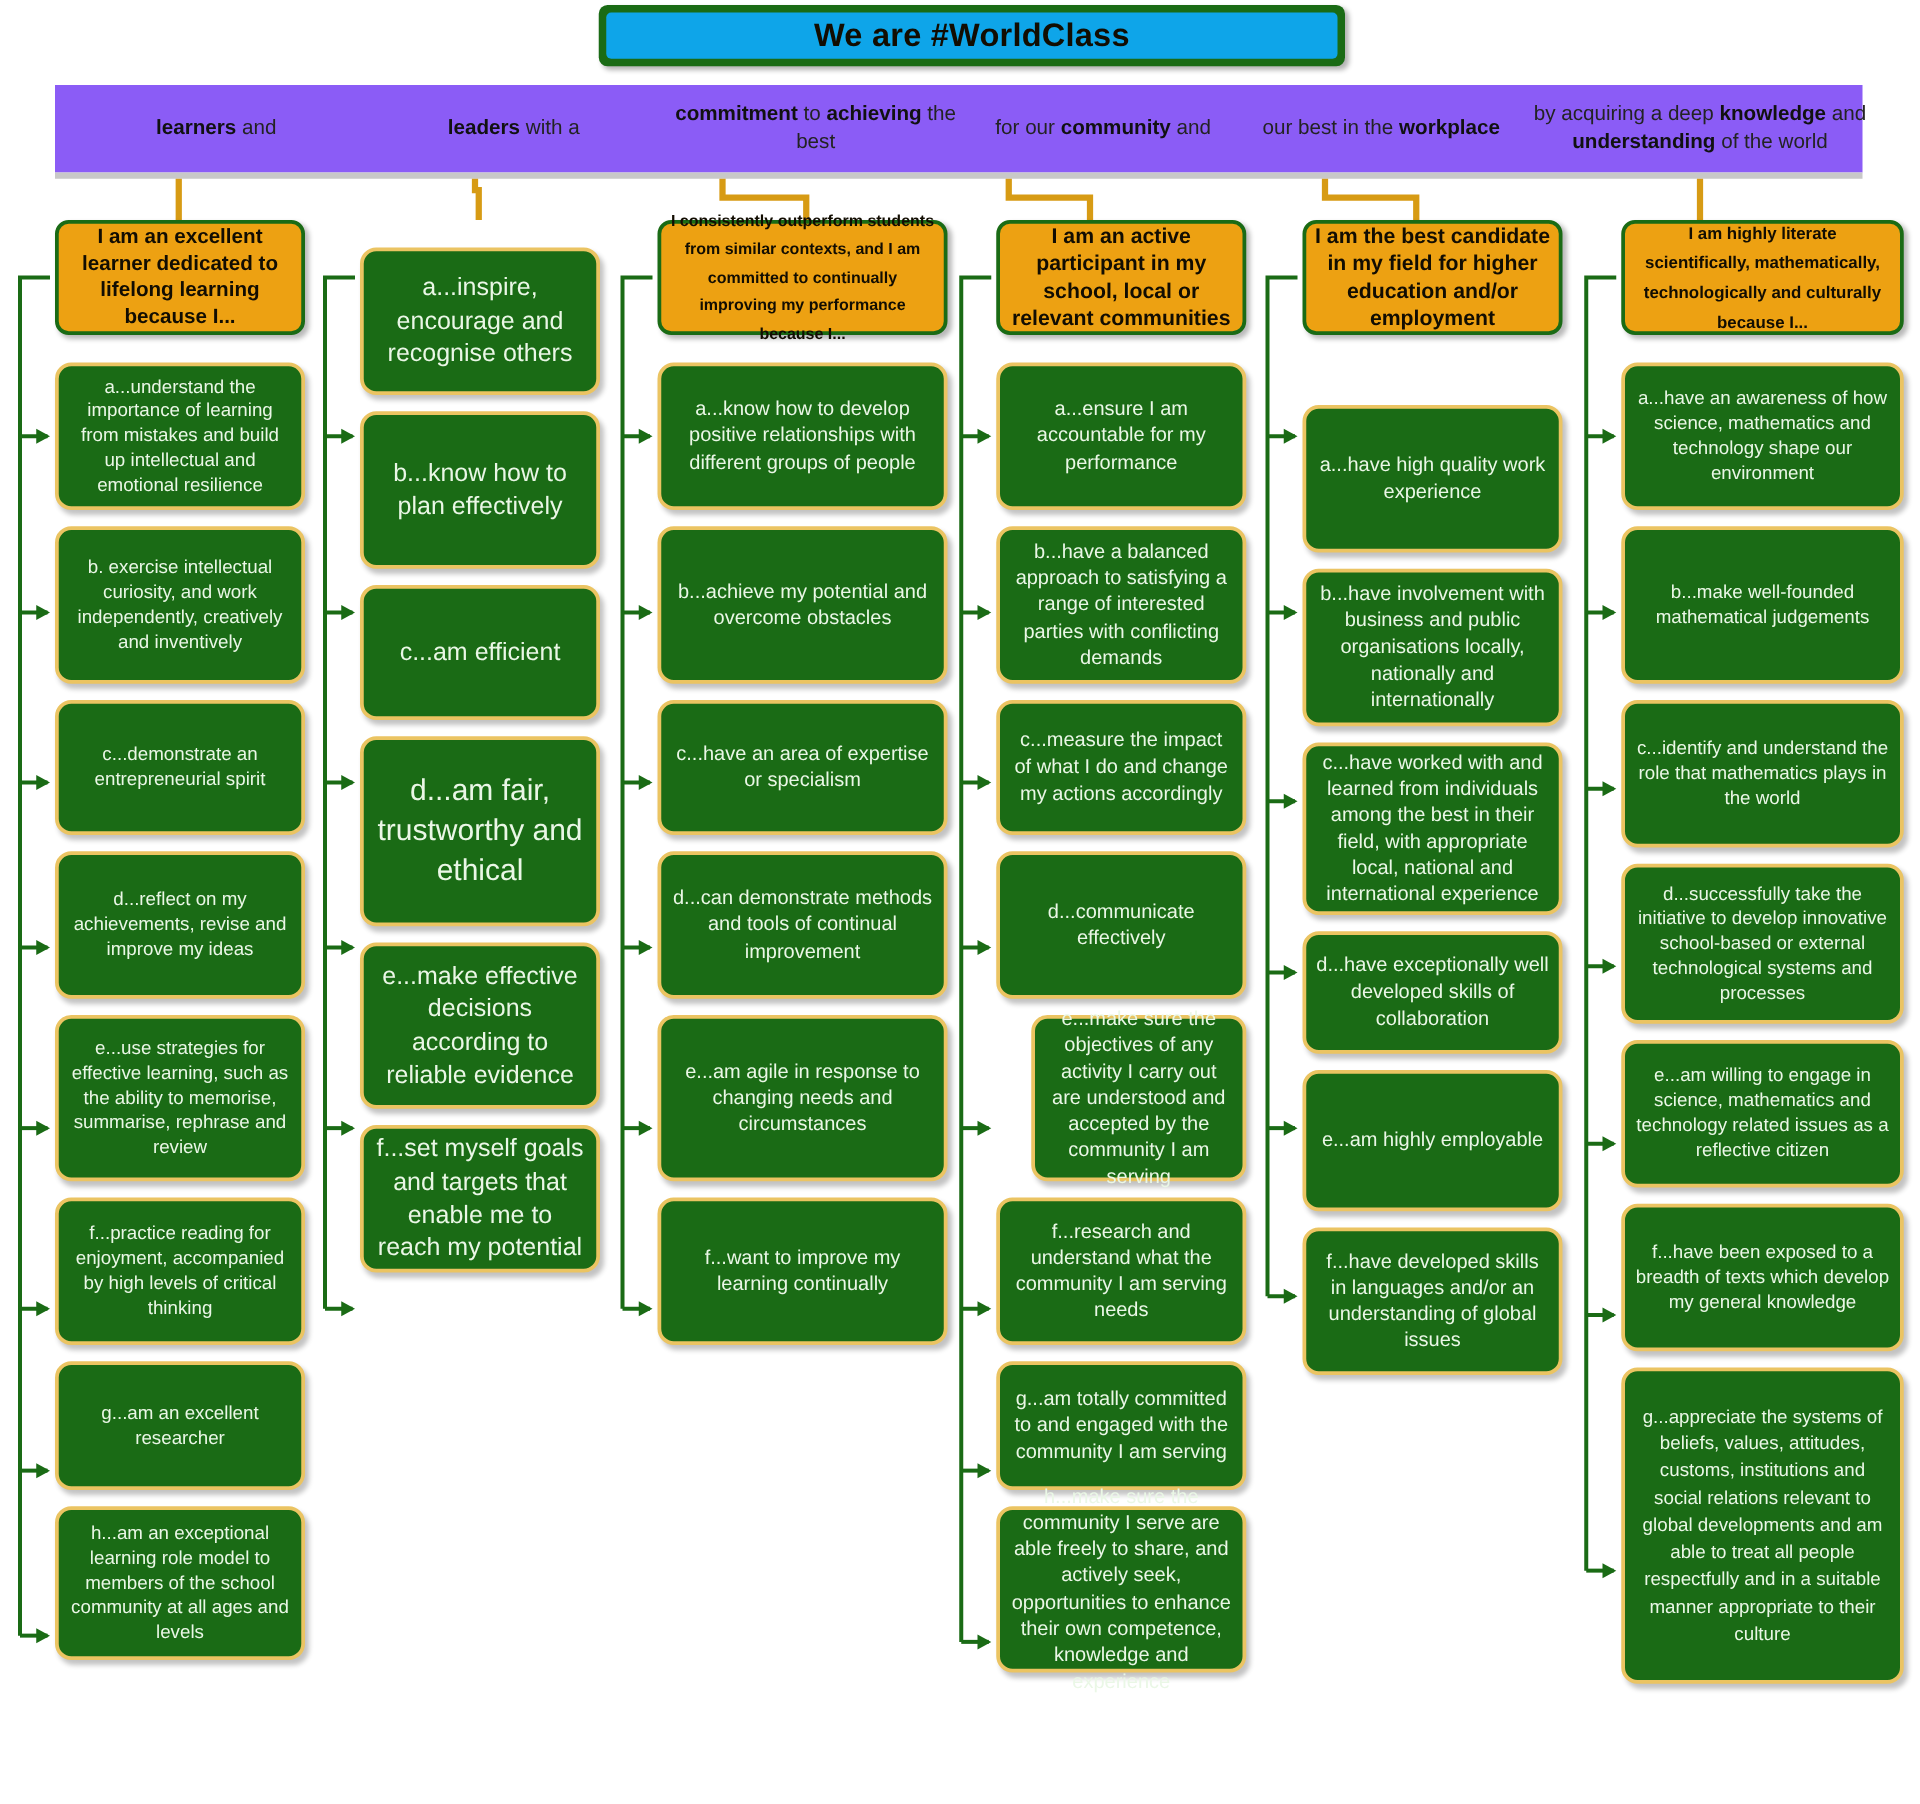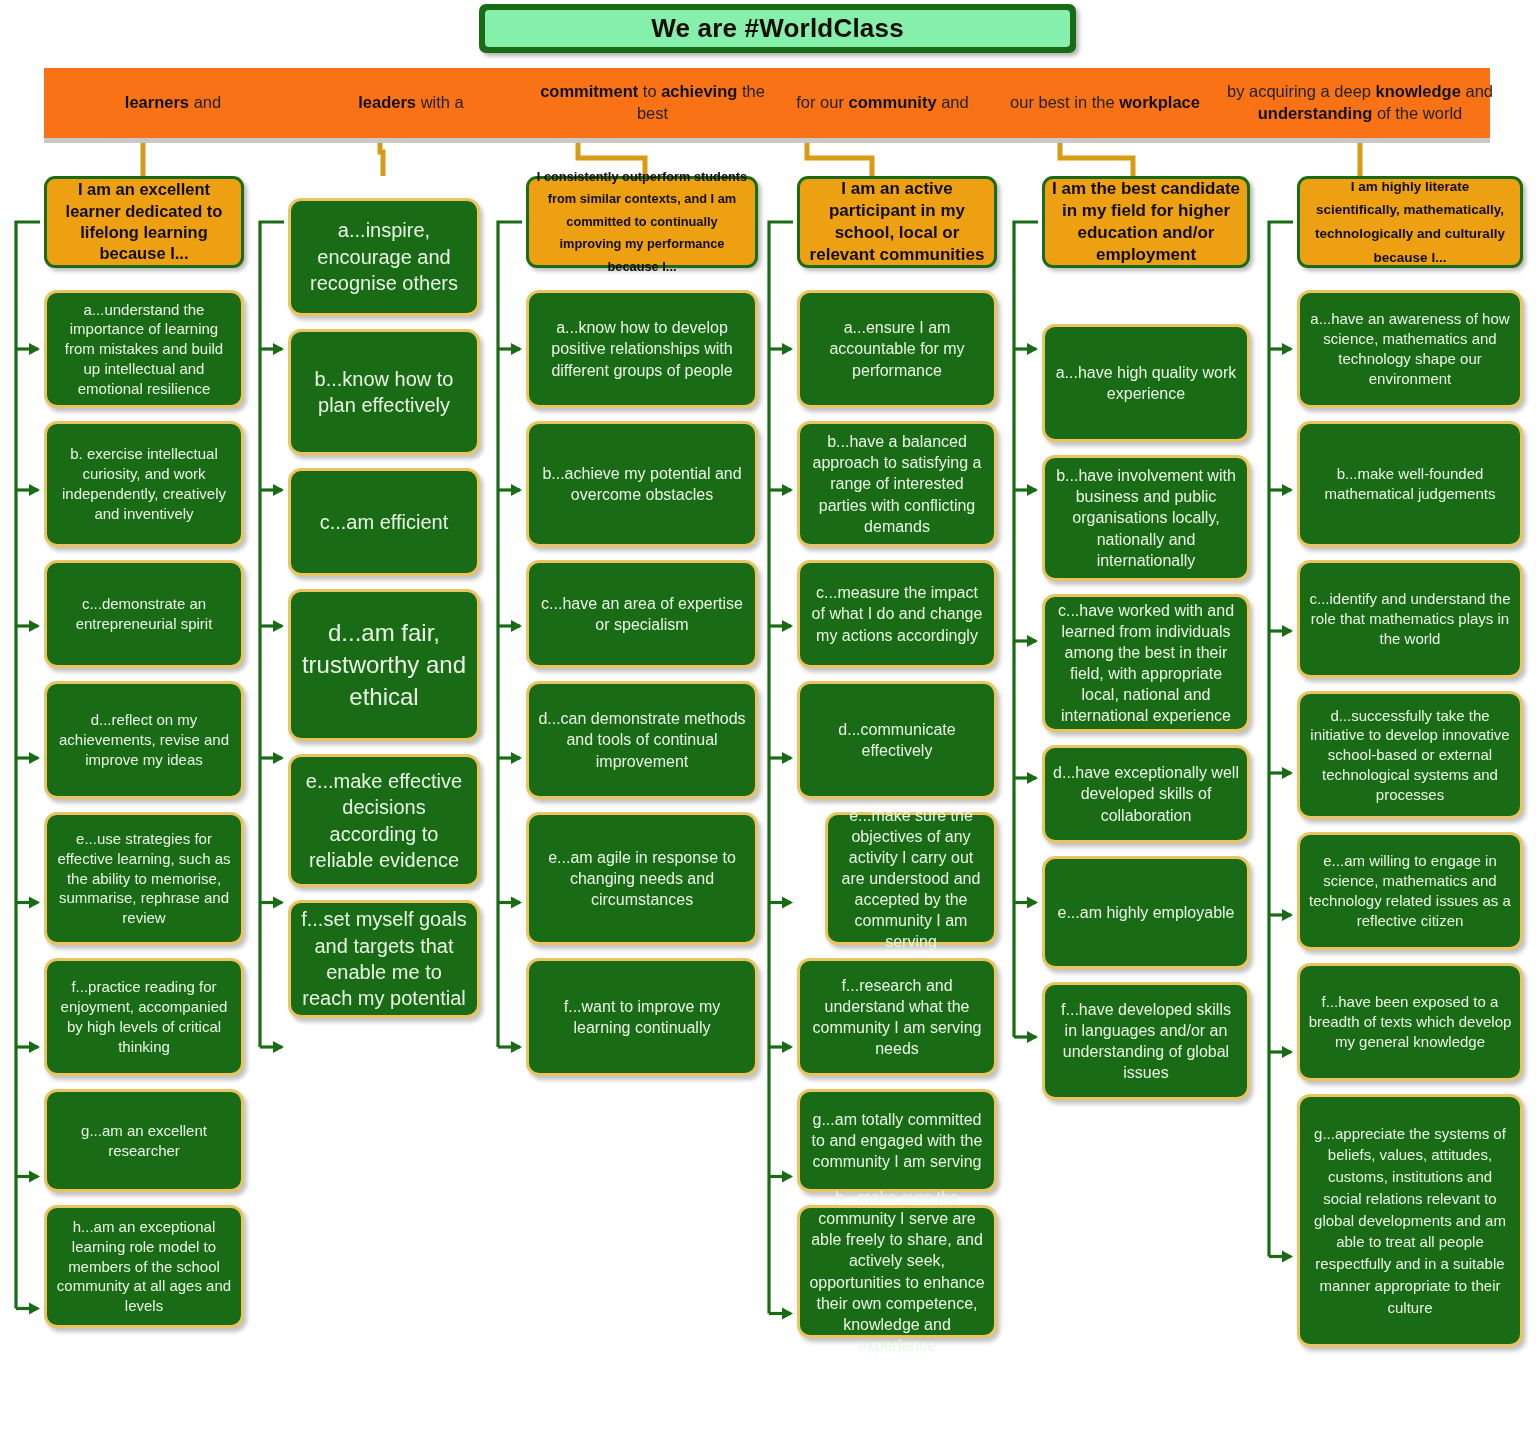--- a/index.html
+++ b/index.html
@@ -14,33 +14,33 @@
 
   
   #title-banner{
     position:absolute; left:479px; top:4px; width:597px; height:49px;
     background:#1a6b15;
     border-radius:7px;
     box-shadow:3px 3px 4px rgba(0,0,0,.30);
   }
   #title-inner{
     position:absolute; left:6px; top:6px; right:6px; bottom:6px;
-    background:#86efac;
+    background:#0ea5e9;
     border-radius:4px;
     display:flex; align-items:center; justify-content:center;
   }
   #title-text{
     font-size:26px; font-weight:bold; color:#120d02;
     letter-spacing:.2px;
   }
 
   
   #strap{
     position:absolute; left:44px; top:68px; width:1446px; height:70px;
-    background:#f97316;
+    background:#8b5cf6;
     display:flex;
   }
   #strap-shadow{
     position:absolute; left:44px; top:138px; width:1446px; height:5px;
     background:#c8c8c8;
   }
   .strap-cell{
     flex:0 0 auto;
     display:flex; align-items:center; justify-content:center;
     text-align:center;

